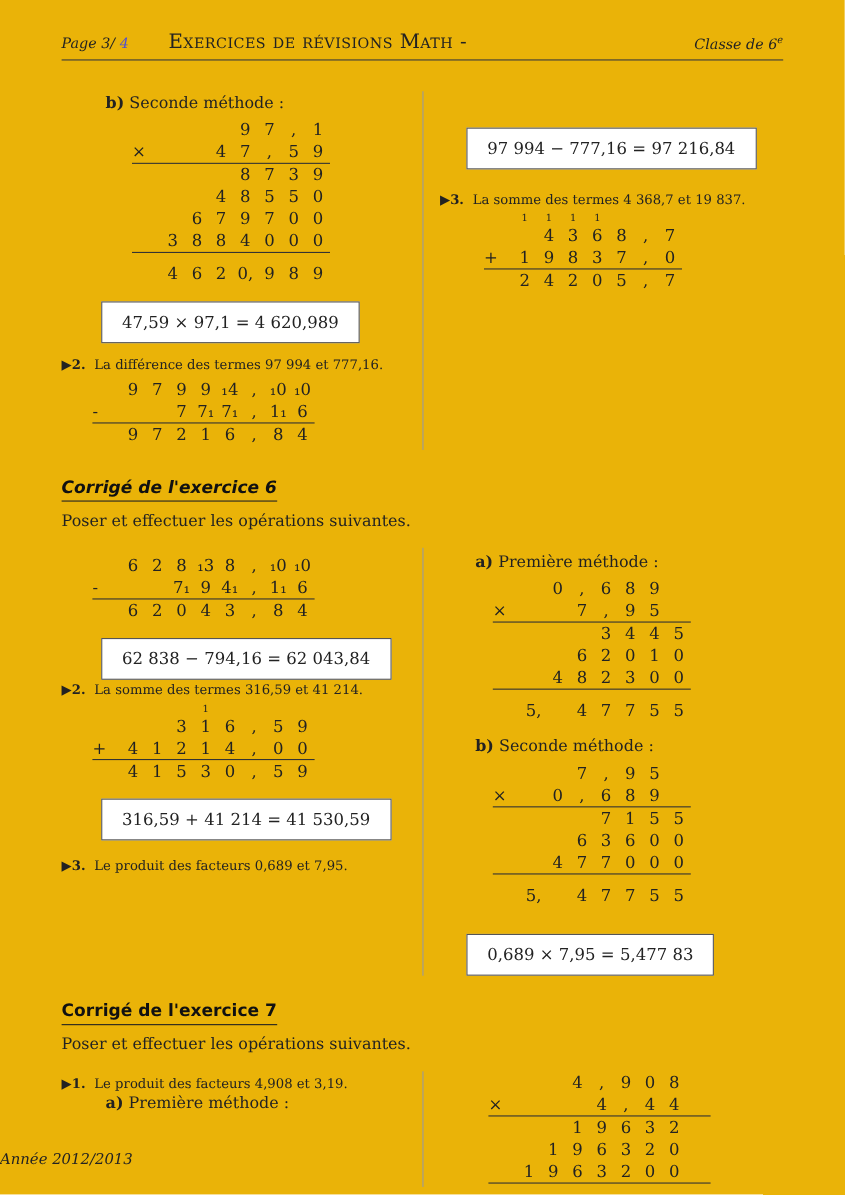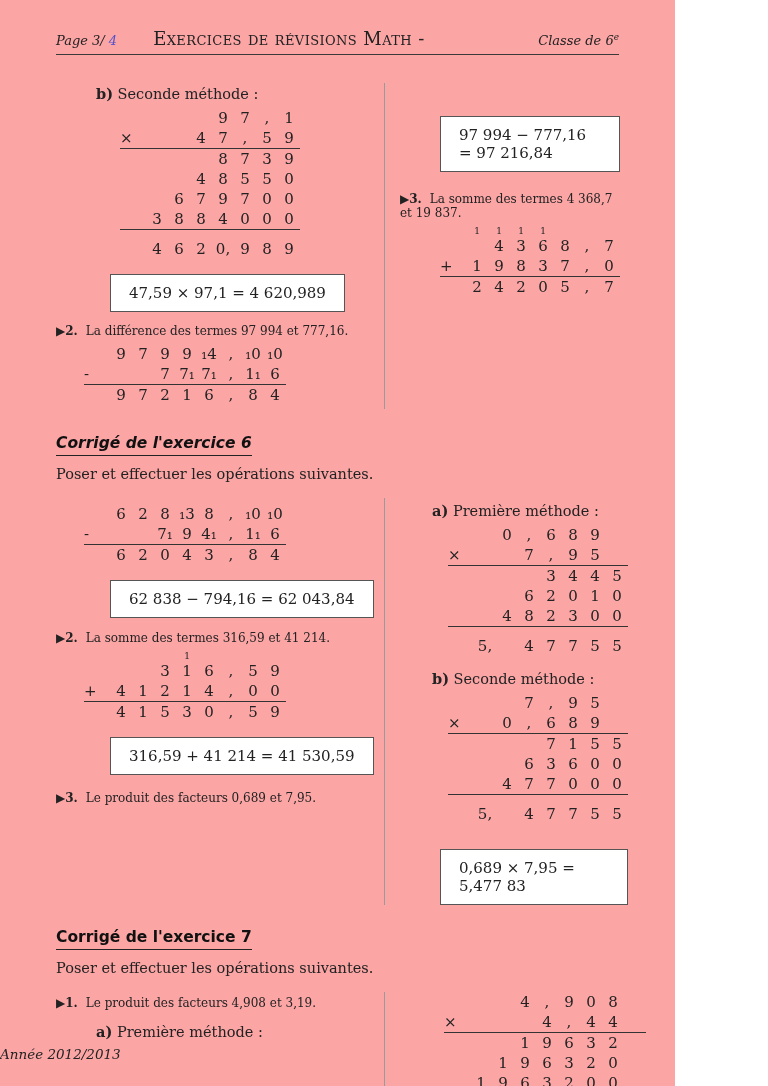--- a/index.html
+++ b/index.html
@@ -1,17 +1,17 @@
 <!DOCTYPE html>
 <html><head>
 <meta charset="utf-8">
 <style>
   html,body{margin:0;padding:0;background:#ffffff;}
   .page{
-    width:675px;height:1086px;position:relative;background:#fca5a5;
+    width:768px;height:1086px;position:relative;background:#eab308;
     font-family:"DejaVu Serif","Liberation Serif",serif;color:#222;
     overflow:hidden;box-sizing:border-box;
   }
   .inner{padding:28px 56px 0 56px;}
 
   
   .header{display:flex;align-items:baseline;border-bottom:1.6px solid #3a3a3a;padding-bottom:5px;}
   .page-no{font-style:italic;font-size:13px;white-space:nowrap;}
   .page-link{color:#5252cc;font-style:italic;text-decoration:none;cursor:pointer;}
   .doc-title{font-variant:small-caps;font-size:18px;letter-spacing:.4px;flex:1;margin-left:36px;}
@@ -47,24 +47,24 @@
   .op-row.carry{height:10px;line-height:10px;}
   .op-row.carry .op-cell{font-size:9px;}
 
   
   .answer-box{
     display:inline-block;border:1px solid #555;
     padding:9px 18px;font-size:15px;margin-top:11px;background:#fff;
   }
 
   
-  .ml24{margin-left:40px;} .ml28{margin-left:28px;} .ml32{margin-left:32px;}
-  .ml36{margin-left:54px;text-align:center;} .ml40{margin-left:40px;} .ml44{margin-left:44px;}
+  .ml24{margin-left:24px;} .ml28{margin-left:28px;} .ml32{margin-left:32px;}
+  .ml36{margin-left:36px;text-align:center;} .ml40{margin-left:40px;} .ml44{margin-left:44px;}
   .ml48{margin-left:48px;} .ml64{margin-left:64px;}
-  .mt10{margin-top:10px;} .mt14{margin-top:13px;} .mt16{margin-top:16px;} .mt20{margin-top:20px;} .mt22{margin-top:22px;}
+  .mt10{margin-top:10px;} .mt14{margin-top:2px;} .mt16{margin-top:16px;} .mt20{margin-top:20px;} .mt22{margin-top:22px;}
   .mt24{margin-top:24px;font-style:italic;} .mt28{margin-top:28px;}
 
   .footer{
     position:absolute;bottom:24px;left:0;width:100%;
     font-style:italic;font-size:13.5px;color:#222;
   }
 </style>
 </head>
 <body>
 

